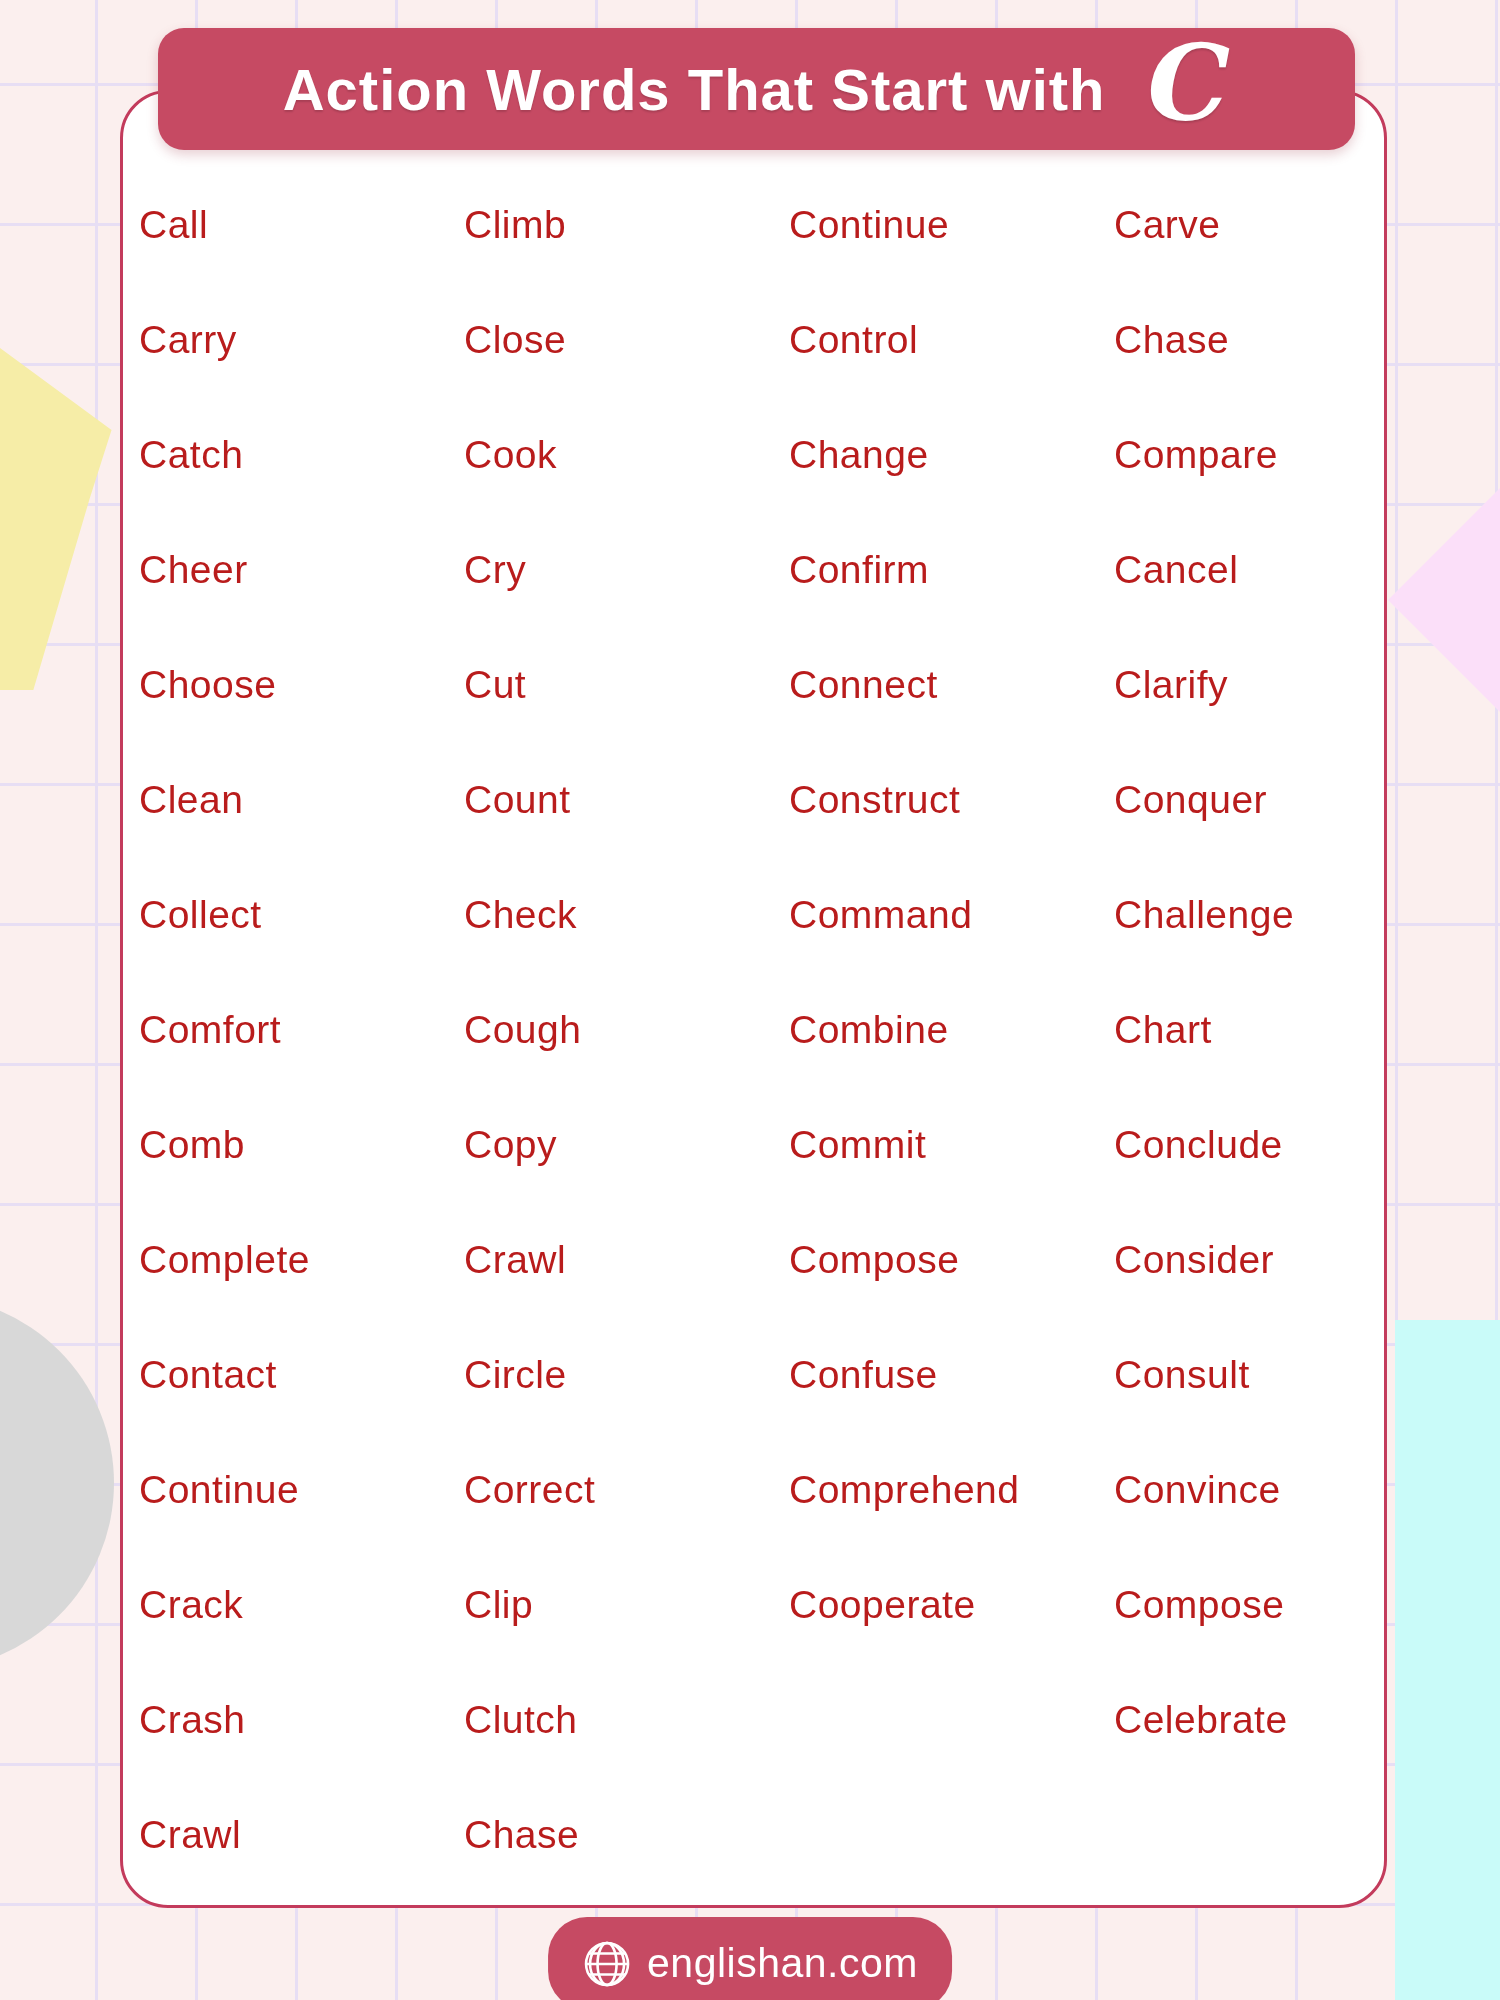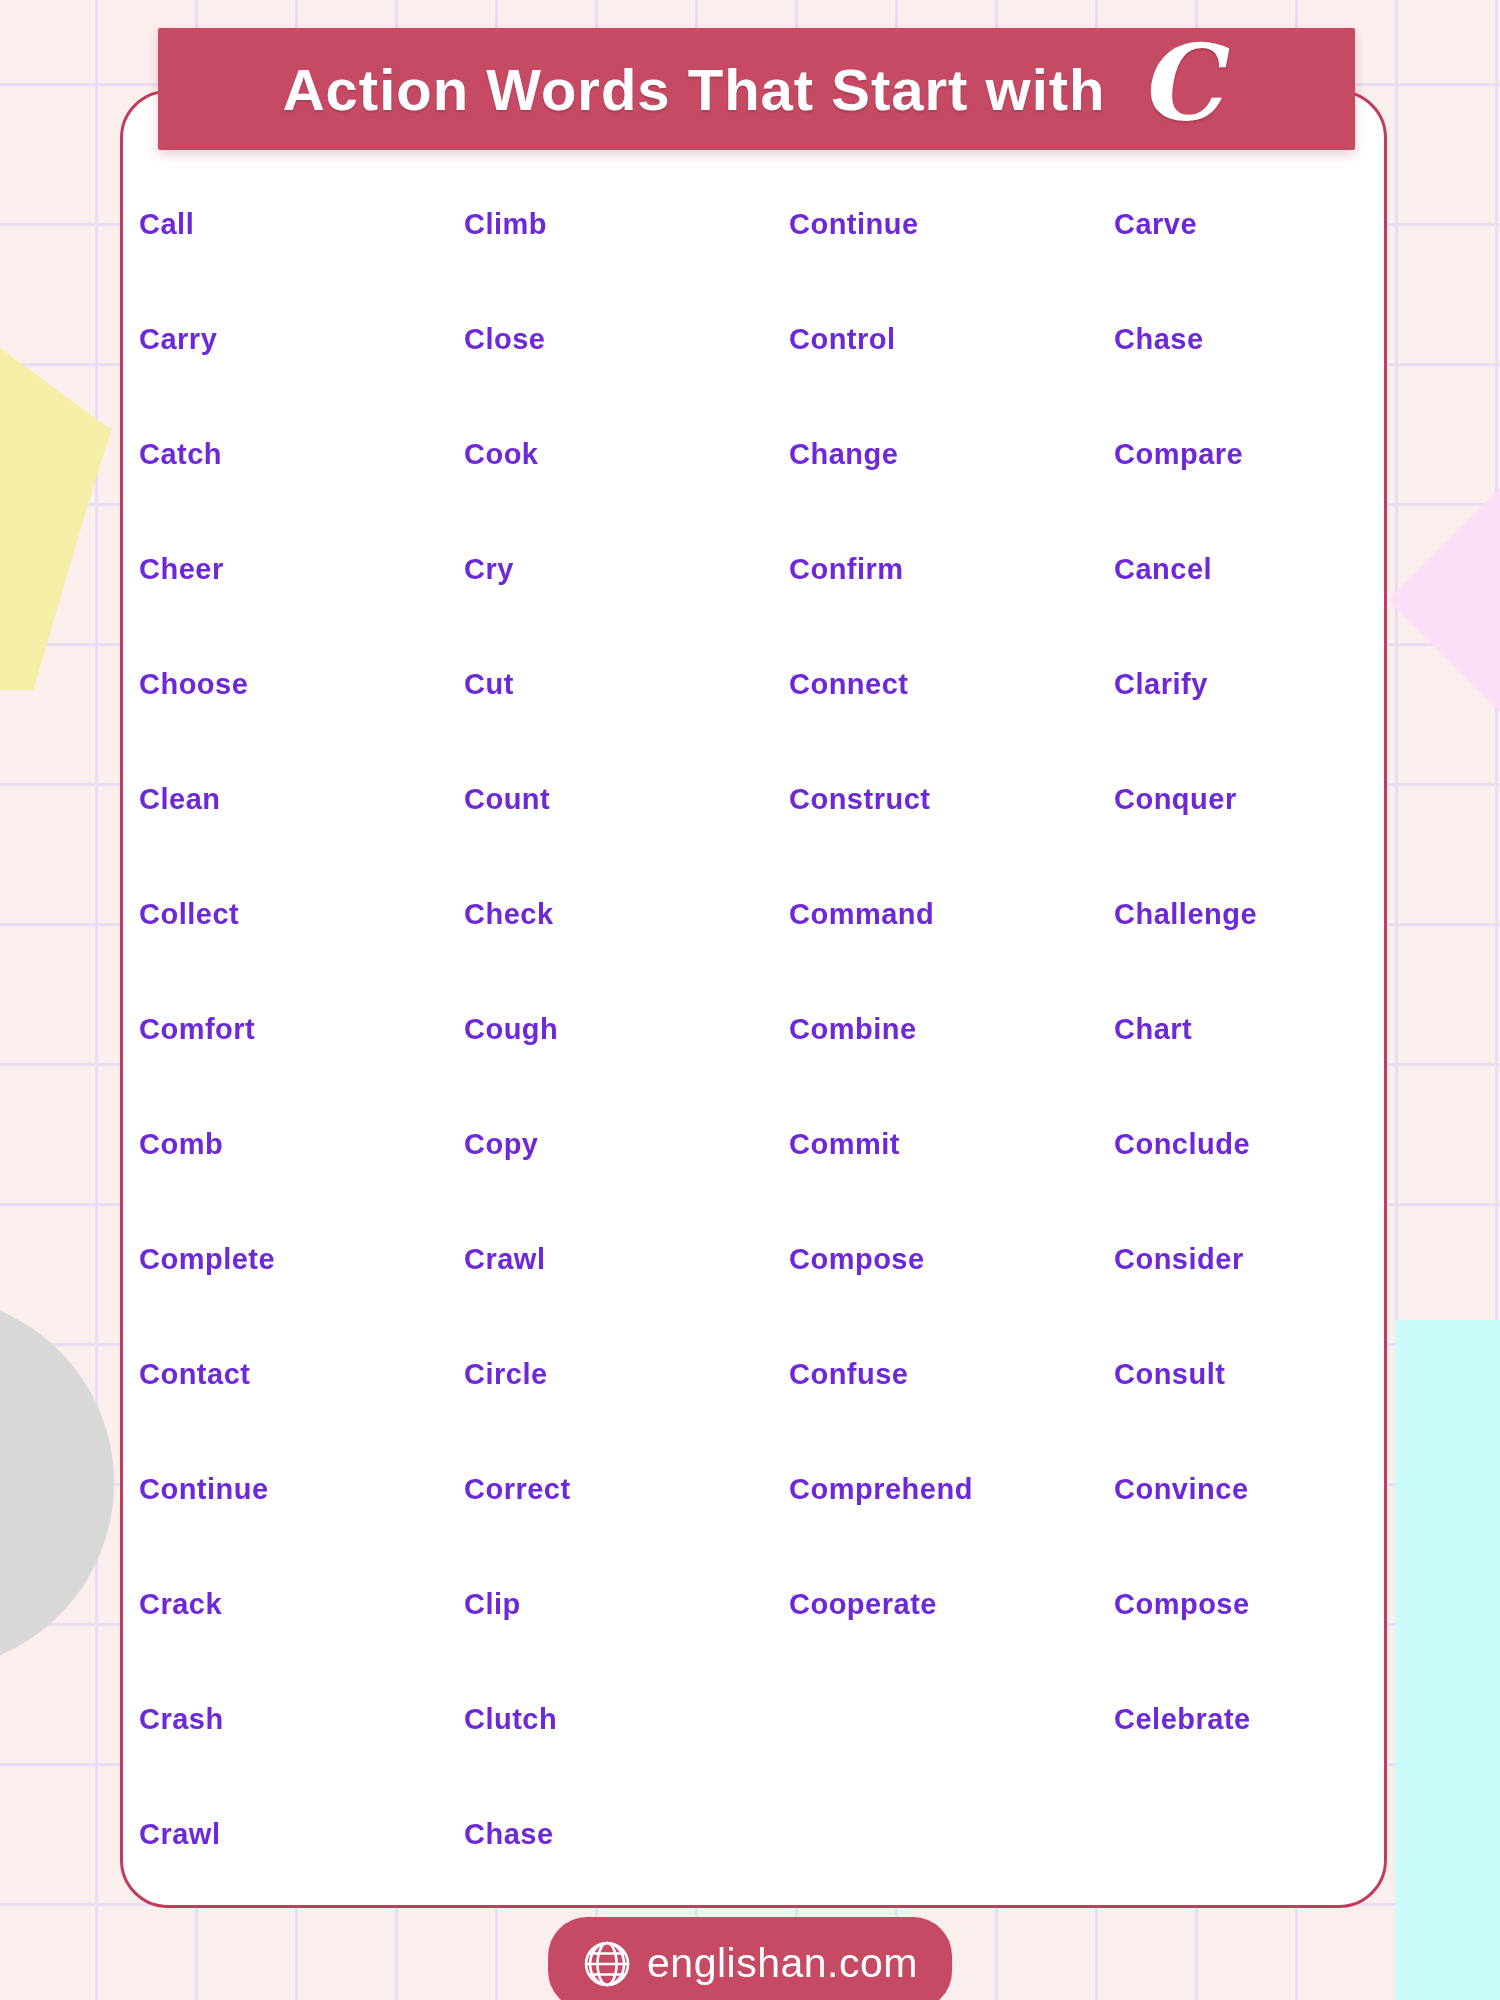--- a/index.html
+++ b/index.html
@@ -40,42 +40,42 @@
   }
   
   .card{
     position:absolute;left:120px;top:90px;width:1267px;height:1818px;
     background:#ffffff;border:3px solid #C33B5C;border-radius:48px;
     box-sizing:border-box;
   }
   
   .banner{
     position:absolute;left:158px;top:28px;width:1197px;height:122px;
-    background:#C64A63;border-radius:2px;
+    background:#C64A63;border-radius:26px;
     display:flex;align-items:center;justify-content:center;gap:42px;
     box-shadow:0 5px 12px rgba(150,40,60,.22);
   }
   .banner-title{
     color:#ffffff;font-size:58px;font-weight:bold;letter-spacing:1px;
     text-shadow:0 2px 2px rgba(0,0,0,.15);
     white-space:nowrap;
   }
   .banner-letter{
     color:#ffffff;font-size:104px;font-weight:bold;
     font-family:"DejaVu Serif", serif;font-style:italic;
     line-height:1;margin-top:-10px;
     text-shadow:0 2px 2px rgba(0,0,0,.15);
   }
   
   .word-grid{position:absolute;inset:0;}
   .word-col{position:absolute;top:167px;display:flex;flex-direction:column;}
   .col-1{left:139px;} .col-2{left:464px;} .col-3{left:789px;} .col-4{left:1114px;}
   .word-cell{
     height:115px;display:flex;align-items:center;
-    font-size:29px;font-weight:bold;color:#6d28d9;letter-spacing:.5px;
+    font-size:39px;font-weight:normal;color:#b91c1c;letter-spacing:.5px;
     white-space:nowrap;
   }
   
   .footer-badge{
     position:absolute;left:50%;transform:translateX(-50%);top:1917px;
     height:77px;padding:8px 34px;background:#C64A63;border-radius:39px;
     display:flex;align-items:center;gap:15px;
   }
   .footer-text{color:#ffffff;font-size:41px;letter-spacing:.5px;white-space:nowrap;}
   .globe{display:block;}

